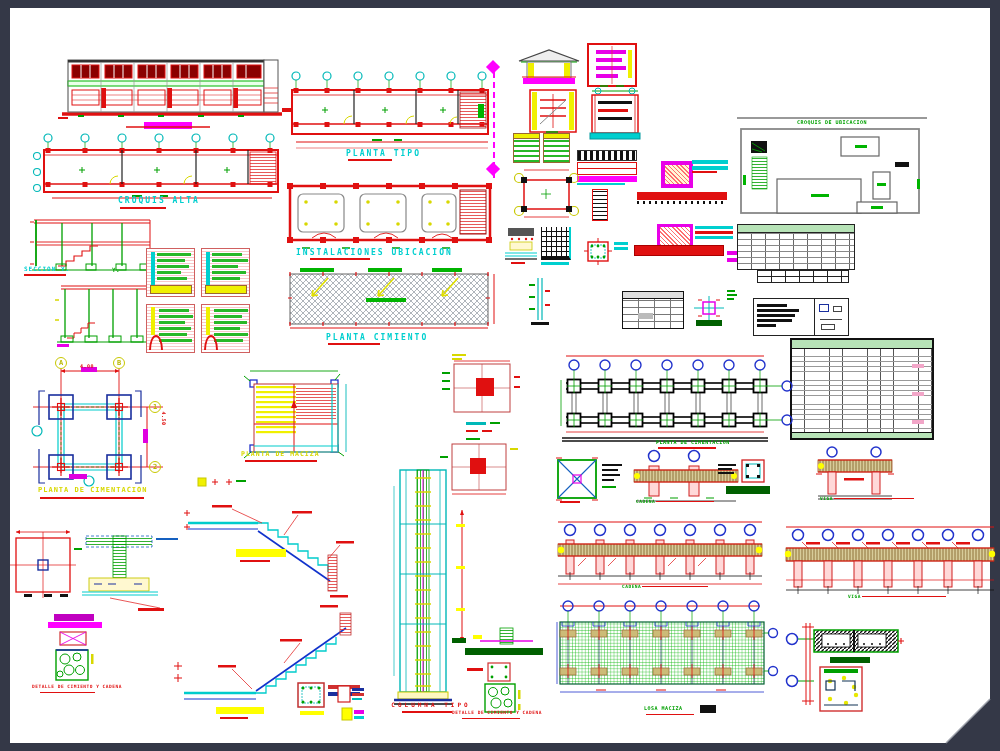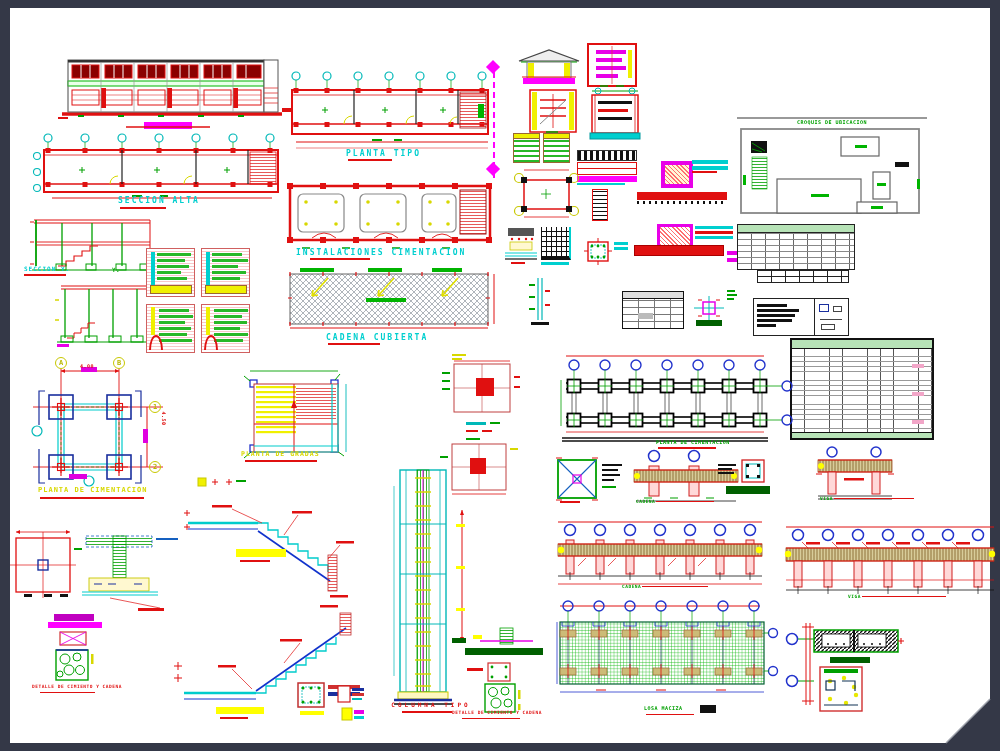--- a/index.html
+++ b/index.html
@@ -126,21 +126,21 @@
           <rect x="198.5" y="50" width="5" height="5"></rect>
           <rect x="235.5" y="50" width="5" height="5"></rect>
   </g>
   <path d="M90,18 V52 M164,18 V52 M216,18 V52" stroke="#222" stroke-width="1.2"></path>
   <rect x="218" y="20" width="26" height="32" fill="url(#redh)" stroke="#e01010" stroke-width="0.8"></rect>
   <path d="M47,38 h6 M50,35 v6 M122,38 h6 M125,35 v6 M192,38 h6 M195,35 v6" stroke="#00a000" stroke-width="1"></path>
   <path d="M78,52 a8,8 0 0 1 8,-8 M152,52 a8,8 0 0 1 8,-8" stroke="#d8d800" fill="none" stroke-width="1"></path>
   <line x1="20" y1="66" x2="240" y2="66" stroke="#e01010" stroke-width="1"></line>
   <path d="M100,64 h10 M128,64 h8" stroke="#00a000" stroke-width="2"></path>
 </svg>
-<span class="lbl cy" style="left:108px;top:189px">SECCION ALTA</span>
+<span class="lbl cy" style="left:108px;top:189px">CROQUIS ALTA</span>
 <div class="rline" style="left:110px;top:199px;width:46px"></div>
 
 <svg class="abs" style="left:18px;top:204px" width="128" height="62">
   <path d="M6,8 H122 M6,11 H122" stroke="#e01010" stroke-width="1.2"></path>
   <line x1="8" y1="8" x2="8" y2="54" stroke="#00a000" stroke-width="1.8"></line>
   <line x1="122" y1="8" x2="122" y2="54" stroke="#e01010" stroke-width="1"></line>
   <path d="M8,30 H122 M8,33 H122" stroke="#e01010" stroke-width="0.9"></path>
   <path d="M34,11 V54 M64,11 V54 M94,11 V54" stroke="#00a000" stroke-width="1.3"></path>
   <path d="M30,54 h8 v-5 h8 v-5 h8 v-5 h8 v-5 h8" stroke="#e01010" fill="none" stroke-width="1.1"></path>
   <g stroke="#00a000" fill="none">
@@ -294,21 +294,21 @@
           <circle cx="86" cy="46" r="1.8"></circle>
           <circle cx="116" cy="46" r="1.8"></circle>
     <circle cx="148" cy="24" r="1.8"></circle>
           <circle cx="166" cy="24" r="1.8"></circle>
           <circle cx="148" cy="46" r="1.8"></circle>
           <circle cx="166" cy="46" r="1.8"></circle>
   </g>
   <path d="M30,60 Q42,50 54,60 M92,60 Q104,50 116,60 M150,60 Q160,52 170,60" stroke="#e01010" fill="none" stroke-width="0.9"></path>
   <path d="M20,70 h8 M60,70 h8 M110,70 h8 M160,70 h8" stroke="#00a000" stroke-width="1.5"></path>
 </svg>
-<span class="lbl cy" style="left:286px;top:241px">INSTALACIONES CIMENTACION</span>
+<span class="lbl cy" style="left:286px;top:241px">INSTALACIONES UBICACION</span>
 <div class="rline" style="left:300px;top:250px;width:60px"></div>
 
 <svg class="abs" style="left:272px;top:254px" width="218" height="74">
   <rect x="8" y="12" width="198" height="50" fill="url(#xh)" stroke="#666" stroke-width="1"></rect>
   <g stroke="#e01010" stroke-width="1.2">
     <path d="M8,10 v4 M41,10 v4 M74,10 v4 M107,10 v4 M140,10 v4 M173,10 v4 M206,10 v4"></path>
     <path d="M8,60 v4 M41,60 v4 M74,60 v4 M107,60 v4 M140,60 v4 M173,60 v4 M206,60 v4"></path>
     <path d="M6,36 h4 M204,36 h4"></path>
   </g>
   <g fill="#00b400">
@@ -317,21 +317,21 @@
           <rect x="150" y="6" width="30" height="4"></rect>
     <rect x="84" y="36" width="40" height="4"></rect>
   </g>
   <g stroke="#e0e000" stroke-width="1.6">
     <path d="M46,16 L30,34 M112,16 L96,34 M176,16 L160,34"></path>
     <path d="M30,34 l6,-1 M30,34 l1,-6 M96,34 l6,-1 M96,34 l1,-6 M160,34 l6,-1 M160,34 l1,-6"></path>
   </g>
   <line x1="8" y1="66" x2="206" y2="66" stroke="#e01010" stroke-width="1"></line>
   <line x1="212" y1="12" x2="212" y2="62" stroke="#e01010" stroke-width="1"></line>
 </svg>
-<span class="lbl cy" style="left:316px;top:326px">CADENA CUBIERTA</span>
+<span class="lbl cy" style="left:316px;top:326px">PLANTA CIMIENTO</span>
 <div class="rline" style="left:318px;top:335px;width:52px"></div>
 
 <svg class="abs" style="left:508px;top:40px" width="62" height="40">
   <polygon points="1,13 31,2 61,13" fill="#eee" stroke="#444" stroke-width="1.2"></polygon>
   <line x1="3" y1="14" x2="59" y2="14" stroke="#00a000"></line>
   <rect x="9" y="14" width="44" height="16" fill="#fff" stroke="#777"></rect>
   <rect x="10" y="15" width="6" height="15" fill="#f0f000"></rect>
         <rect x="46" y="15" width="6" height="15" fill="#f0f000"></rect>
   <line x1="4" y1="29" x2="58" y2="29" stroke="#e01010"></line>
   <rect x="5" y="30" width="52" height="6" fill="#ff00ff"></rect>
@@ -684,21 +684,21 @@
   </g>
   <rect x="18" y="18" width="84" height="68" fill="#fff" stroke="#c03030" stroke-width="1"></rect>
   <rect x="20" y="20" width="40" height="48" fill="url(#yelh)"></rect>
   <rect x="60" y="20" width="40" height="34" fill="url(#redh)"></rect>
   <path d="M18,58 H102" stroke="#e01010" stroke-width="1"></path>
   <path d="M58,18 V86" stroke="#e01010" stroke-width="1"></path>
   <polygon points="58,34 55,42 61,42" fill="#e01010"></polygon>
   <path d="M18,80 H102 M18,86 H102 M96,18 V86 M102,18 V86" stroke="#00cccc" stroke-width="1.2"></path>
   <line x1="110" y1="18" x2="110" y2="86" stroke="#00b8b8" stroke-width="0.9"></line>
 </svg>
-<span class="lbl yl" style="left:231px;top:443px;font-size:6.5px">PLANTA DE GRADAS</span>
+<span class="lbl yl" style="left:231px;top:443px;font-size:6.5px">PLANTA DE MACIZA</span>
 <div class="rline" style="left:235px;top:452px;width:72px;height:1.5px"></div>
 
 <svg class="abs" style="left:186px;top:466px" width="52" height="22">
   <rect x="2" y="4" width="8" height="8" fill="#f0f000" stroke="#c8c800"></rect>
   <path d="M16,8 h6 M19,5 v6 M30,8 h6 M33,5 v6" stroke="#e01010" stroke-width="1"></path>
   <rect x="40" y="6" width="10" height="2" fill="#00a000"></rect>
 </svg>
 
 <svg class="abs" style="left:170px;top:485px" width="188" height="228">
   <g>

